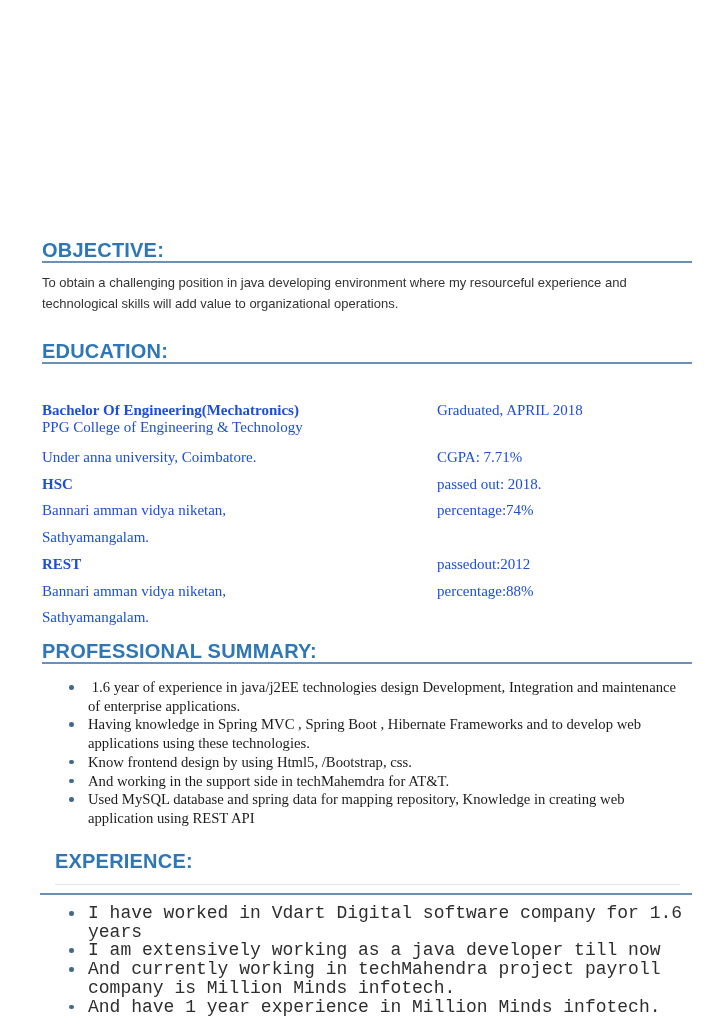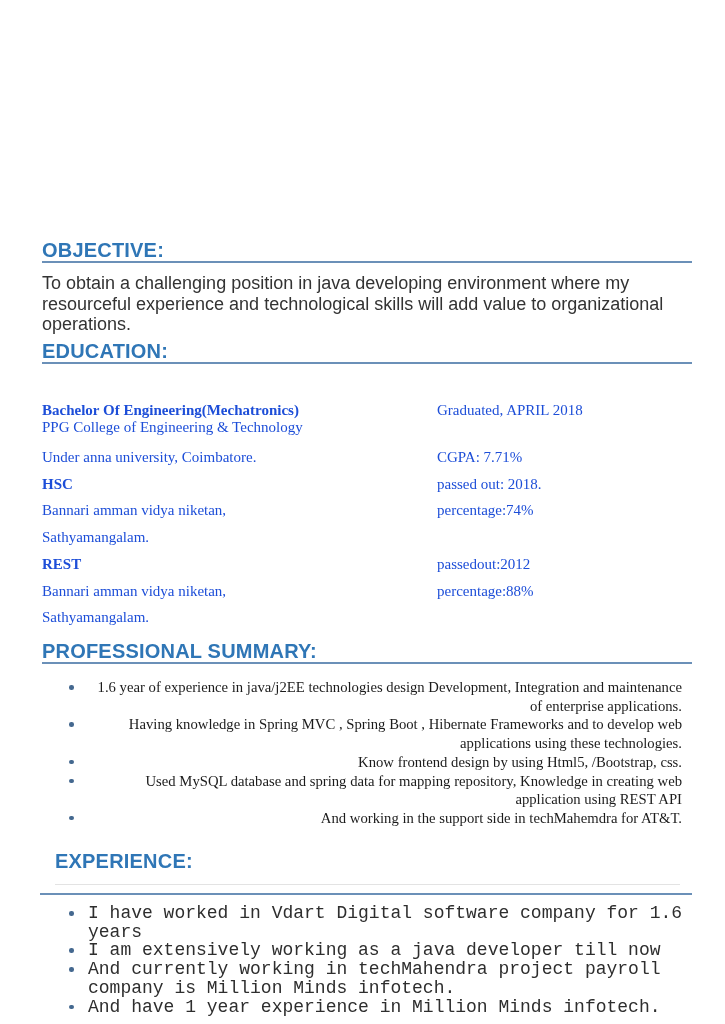--- a/index.html
+++ b/index.html
@@ -35,21 +35,21 @@
   #h-education{top:343px;}
   #h-summary{top:643px;}
   #h-experience{top:853px; left:55px; border-bottom:none; padding-bottom:0;}
 
   
   .objective-body{
     position:absolute;
     top:273px;
     left:42px;
     width:642px;
-    font-size:18px;
+    font-size:13px;
     line-height:20.5px;
     color:#333333;
   }
 
   
   .edu-block{
     position:absolute;
     top:402px;
     left:42px;
     right:33px;
@@ -96,21 +96,20 @@
   
   .summary-list{
     position:absolute;
     top:678px;
     left:42px;
     width:640px;
     font-family:"Liberation Serif",serif;
     font-size:14.7px;
     line-height:18.7px;
     color:#1b1b1b;
-    text-align:right;
   }
 
   
   .experience-subrule{
     position:absolute;
     top:884px;
     left:55px;
     right:45px;
     height:1px;
     background:#e3e3e3;
@@ -180,22 +179,22 @@
       <span class="edu-left">Sathyamangalam.</span>
     </div>
   </div>
 
   <div class="sec-heading" id="h-summary">PROFESSIONAL SUMMARY:</div>
 
   <ul class="dotted summary-list">
     <li> 1.6 year of experience in java/j2EE technologies design Development, Integration and maintenance of enterprise applications.</li>
     <li>Having knowledge in Spring MVC , Spring Boot , Hibernate Frameworks and to develop web applications using these technologies.</li>
     <li>Know frontend design by using Html5, /Bootstrap, css.</li>
+    <li>And working in the support side in techMahemdra for AT&amp;T.</li>
     <li>Used MySQL database and spring data for mapping repository, Knowledge in creating web application using REST API</li>
-    <li>And working in the support side in techMahemdra for AT&amp;T.</li>
   </ul>
 
   <div class="sec-heading" id="h-experience">EXPERIENCE:</div>
   <div class="experience-subrule"></div>
   <div class="experience-rule"></div>
 
   <ul class="dotted experience-list">
     <li>I have worked in Vdart Digital software company for 1.6 years</li>
     <li>I am extensively working as a java developer till now</li>
     <li>And currently working in techMahendra project payroll company is Million Minds infotech.</li>

